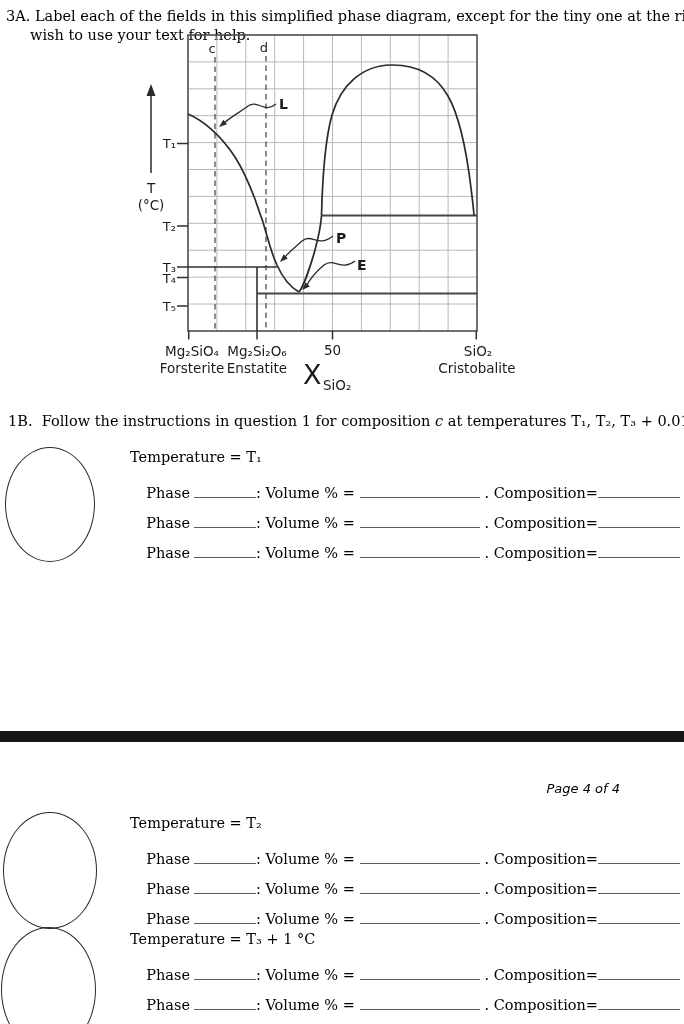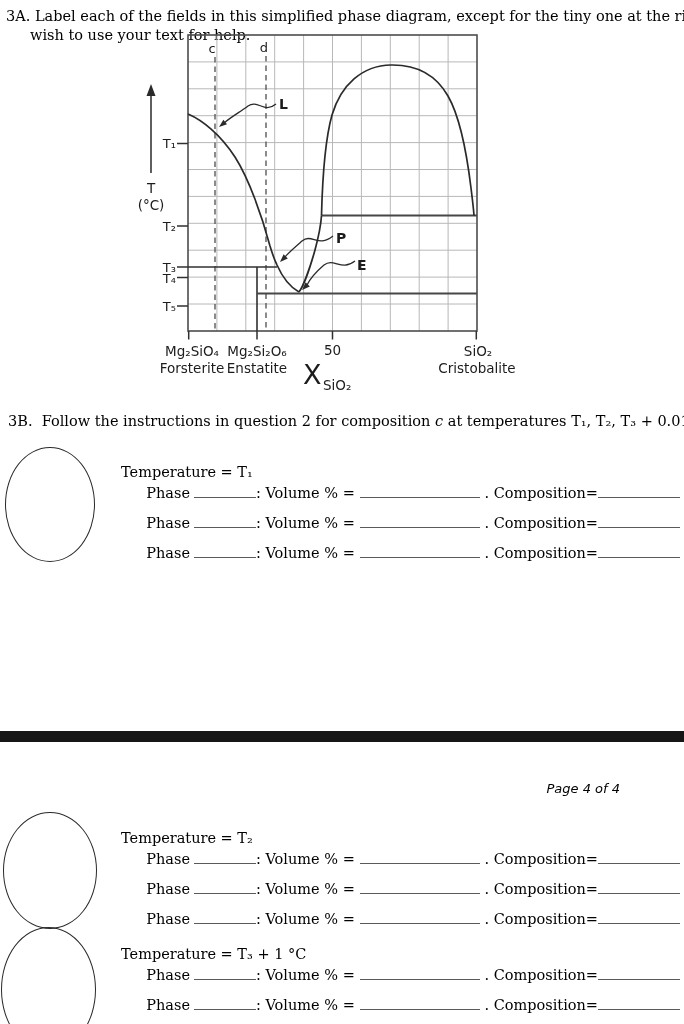--- a/index.html
+++ b/index.html
@@ -29,21 +29,21 @@
   .cd-lab { font-size:13px; }
   .curve-lab { font-size:14px; font-weight:600; }
   .bigX { font-size:27px; }
   .subX { font-size:13.5px; }
 
   
   .circle { border:1.3px solid #2a2a2a; border-radius:50%; background:transparent; }
   #circle-1 { left:5px;  top:447px; width:90px; height:115px; }
   #circle-2 { left:3px;  top:812px; width:94px; height:117px; }
   #circle-3 { left:1px;  top:927px; width:95px; height:125px; }
-  .temp-label { left:121px; white-space:pre;margin-top:15px; }
+  .temp-label { left:130px; white-space:pre; }
   .phase-row { left:137px; white-space:pre; }
   .blank { display:inline-block; border-bottom:1.2px solid #5a5a5a; height:14px; vertical-align:baseline; }
   .b-phase { width:62px; }
   .b-vol { width:120px; margin-left:5px; }
   .b-comp { width:82px; }
   .sp { display:inline-block; width:4px; }
 
   #black-bar { left:0; top:731px; width:684px; height:11px; background:#161616; }
   #page-num { left:490px; top:781px; width:130px; text-align:right;
               font-family:"DejaVu Sans", sans-serif; font-style:italic; font-size:13px; }
@@ -112,21 +112,21 @@
   <text class="formula" x="332.5" y="355" text-anchor="middle">50</text>
   <text class="formula" x="478" y="356" text-anchor="middle">SiO₂</text>
   <text class="mineral" x="192" y="373" text-anchor="middle">Forsterite</text>
   <text class="mineral" x="257" y="373" text-anchor="middle">Enstatite</text>
   <text class="mineral" x="477" y="373" text-anchor="middle">Cristobalite</text>
   <text class="bigX" x="303" y="384">X</text>
   <text class="subX" x="323" y="390">SiO₂</text>
 </svg>
 
 <div id="q3b" class="abs">
-  <span class="line"><span class="qnum">3B.</span><span>  Follow the instructions in question 2 for composition </span><span class="ital">c</span><span> at temperatures T₁, T₂, T₃ + 0.01°C, and T₄.</span></span>
+  <span class="line"><span class="qnum">1B.</span><span>  Follow the instructions in question 1 for composition </span><span class="ital">c</span><span> at temperatures T₁, T₂, T₃ + 0.01°C, and T₄.</span></span>
 </div>
 
 <div id="circle-1" class="abs circle"></div>
 <div class="abs temp-label" style="top:449px;">Temperature = T₁</div>
 <div class="abs phase-row" style="top:468px;">
   <span>Phase</span><span class="sp"></span><span class="blank b-phase"></span><span>: Volume % =</span><span class="blank b-vol"></span><span> . Composition=</span><span class="blank b-comp"></span>
 </div>
 <div class="abs phase-row" style="top:498px;">
   <span>Phase</span><span class="sp"></span><span class="blank b-phase"></span><span>: Volume % =</span><span class="blank b-vol"></span><span> . Composition=</span><span class="blank b-comp"></span>
 </div>

